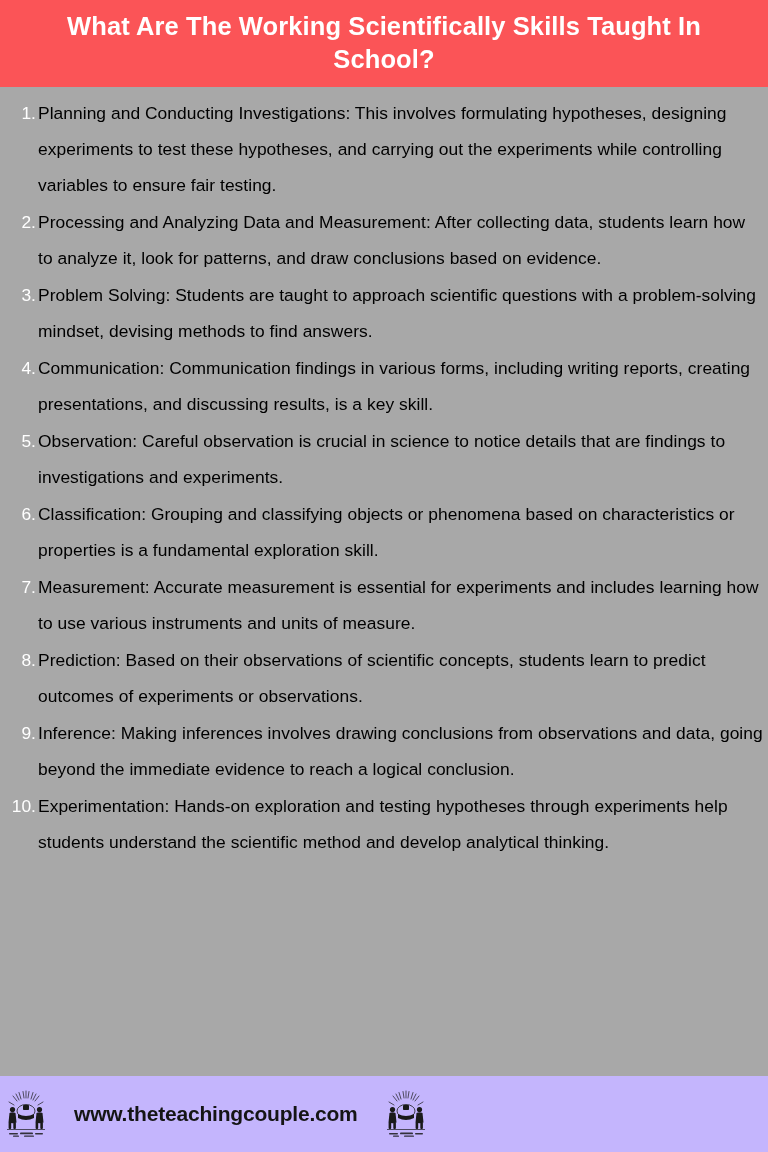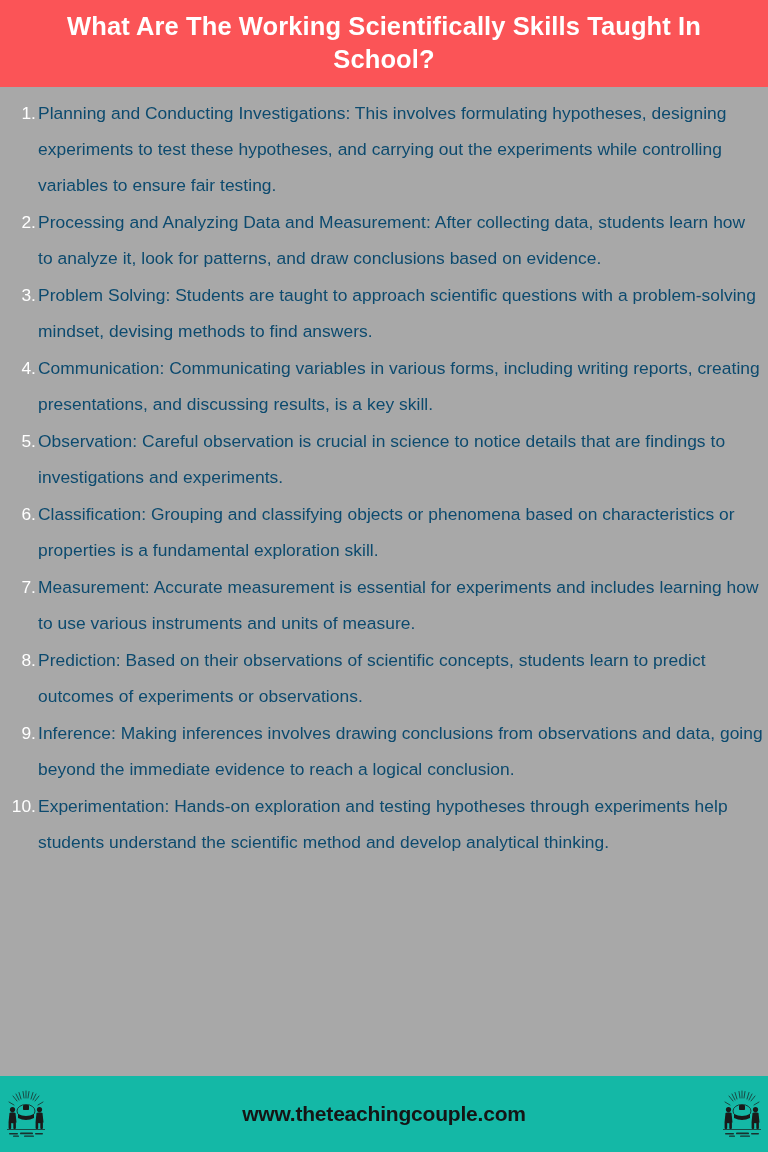--- a/index.html
+++ b/index.html
@@ -57,21 +57,21 @@
     margin: 0;
     padding: 0 0 0 0;
     list-style: none;
     counter-reset: skillnum;
   }
   ol.skill-list > li {
     counter-increment: skillnum;
     position: relative;
     padding-left: 34px;
     margin: 0 0 1px 0;
-    color: #0c4a6e;
+    color: #000000;
     font-family: "Liberation Sans", sans-serif;
     font-size: 17.4px;
     line-height: 36px;
     letter-spacing: 0.05px;
     text-align: left;
   }
   ol.skill-list > li::before {
     content: counter(skillnum) ".";
     position: absolute;
     left: 0;
@@ -82,26 +82,26 @@
     font-family: "Liberation Sans", sans-serif;
     font-size: 17.4px;
     line-height: 36px;
   }
   ol.skill-list > li .item-text {
     display: inline;
   }
 
   
   .footer {
-    background: #14b8a6;
+    background: #c4b5fd;
     height: 76px;
     flex: 0 0 76px;
     display: flex;
     align-items: center;
-    justify-content: space-between;
+    justify-content: flex-start;
     gap: 22px;
   }
   .footer-url {
     font-family: "Liberation Sans", sans-serif;
     font-size: 21px;
     font-weight: bold;
     color: #151515;
     letter-spacing: -0.2px;
     white-space: nowrap;
   }
@@ -127,21 +127,21 @@
       <li>
         <span class="item-text">Planning and Conducting Investigations: This involves formulating hypotheses, designing experiments to test these hypotheses, and carrying out the experiments while controlling variables to ensure fair testing.</span>
       </li>
       <li>
         <span class="item-text">Processing and Analyzing Data and Measurement: After collecting data, students learn how to analyze it, look for patterns, and draw conclusions based on evidence.</span>
       </li>
       <li>
         <span class="item-text">Problem Solving: Students are taught to approach scientific questions with a problem-solving mindset, devising methods to find answers.</span>
       </li>
       <li>
-        <span class="item-text">Communication: Communicating variables in various forms, including writing reports, creating presentations, and discussing results, is a key skill.</span>
+        <span class="item-text">Communication: Communication findings in various forms, including writing reports, creating presentations, and discussing results, is a key skill.</span>
       </li>
       <li>
         <span class="item-text">Observation: Careful observation is crucial in science to notice details that are findings to investigations and experiments.</span>
       </li>
       <li>
         <span class="item-text">Classification: Grouping and classifying objects or phenomena based on characteristics or properties is a fundamental exploration skill.</span>
       </li>
       <li>
         <span class="item-text">Measurement: Accurate measurement is essential for experiments and includes learning how to use various instruments and units of measure.</span>
       </li>

